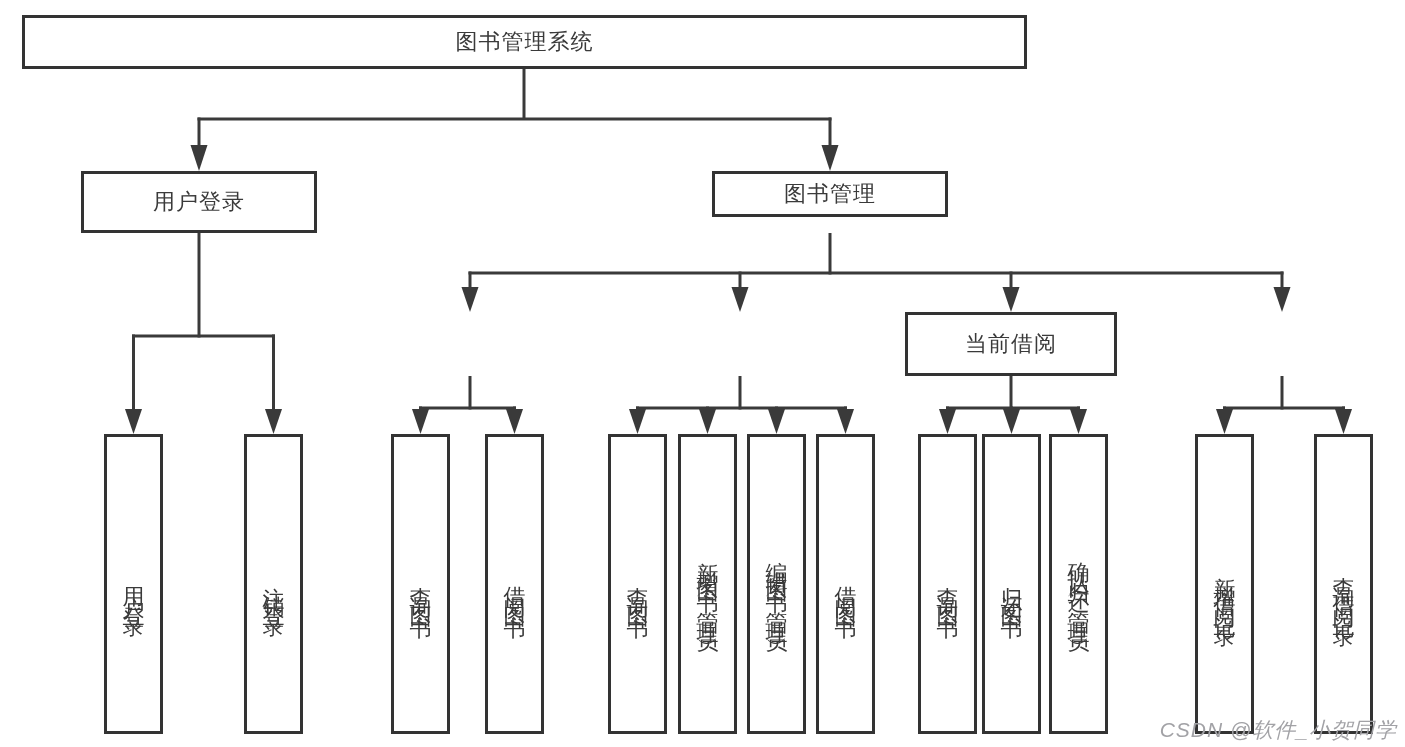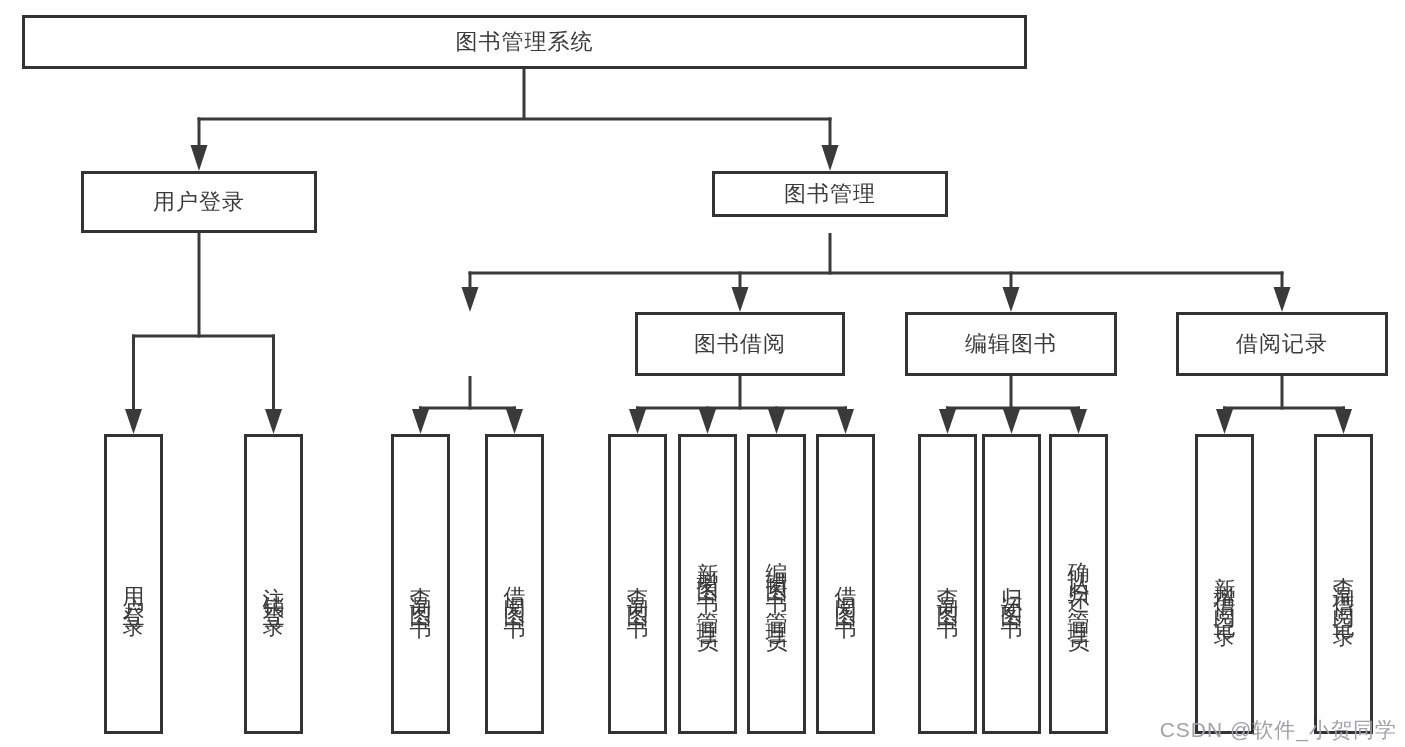--- a/index.html
+++ b/index.html
@@ -40,20 +40,21 @@
   }
 
   .watermark {
     position: absolute;
     right: 8px;
     bottom: 3px;
     z-index: 3;
     font-size: 21px;
     letter-spacing: 1px;
     color: var(--watermark, #a2a2a6);
+    font-style: italic;
   }
 </style>
 </head>
 <body>
 
 <div class="stage">
 
   <svg class="connectors" width="1405" height="747" viewBox="0 0 1405 747" aria-hidden="true">
 
     <path d="M524 68 V119"></path>
@@ -114,23 +115,21 @@
     <path d="M1343.5 406.5 V414"></path>
     <polygon points="1216,409 1233,409 1224.5,434"></polygon>
     <polygon points="1335,409 1352,409 1343.5,434"></polygon>
   </svg>
 
   <div class="hbox" style="left:22px; top:15px; width:1005px; height:54px;">图书管理系统</div>
 
   <div class="hbox" style="left:81px; top:171px; width:236px; height:62px;">用户登录</div>
   <div class="hbox" style="left:712px; top:171px; width:236px; height:46px;">图书管理</div>
 
-  <div class="hbox" style="left:635px; top:312px; width:210px; height:64px;">图书借阅</div>
-  <div class="hbox" style="left:905px; top:312px; width:212px; height:64px;">编辑图书</div>
-  <div class="hbox" style="left:1176px; top:312px; width:212px; height:64px;">借阅记录</div>
+  <div class="hbox" style="left:905px; top:312px; width:212px; height:64px;">当前借阅</div>
 
   <div class="vbox" style="left:104px; top:434px; width:59px; height:300px;">用户登录</div>
   <div class="vbox" style="left:244px; top:434px; width:59px; height:300px;">注销登录</div>
 
   <div class="vbox" style="left:391px; top:434px; width:59px; height:300px;">查询图书</div>
   <div class="vbox" style="left:485px; top:434px; width:59px; height:300px;">借阅图书</div>
 
   <div class="vbox" style="left:608px; top:434px; width:59px; height:300px;">查询图书</div>
   <div class="vbox" style="left:678px; top:434px; width:59px; height:300px;">新增图书（管理员）</div>
   <div class="vbox" style="left:747px; top:434px; width:59px; height:300px;">编辑图书（管理员）</div>

